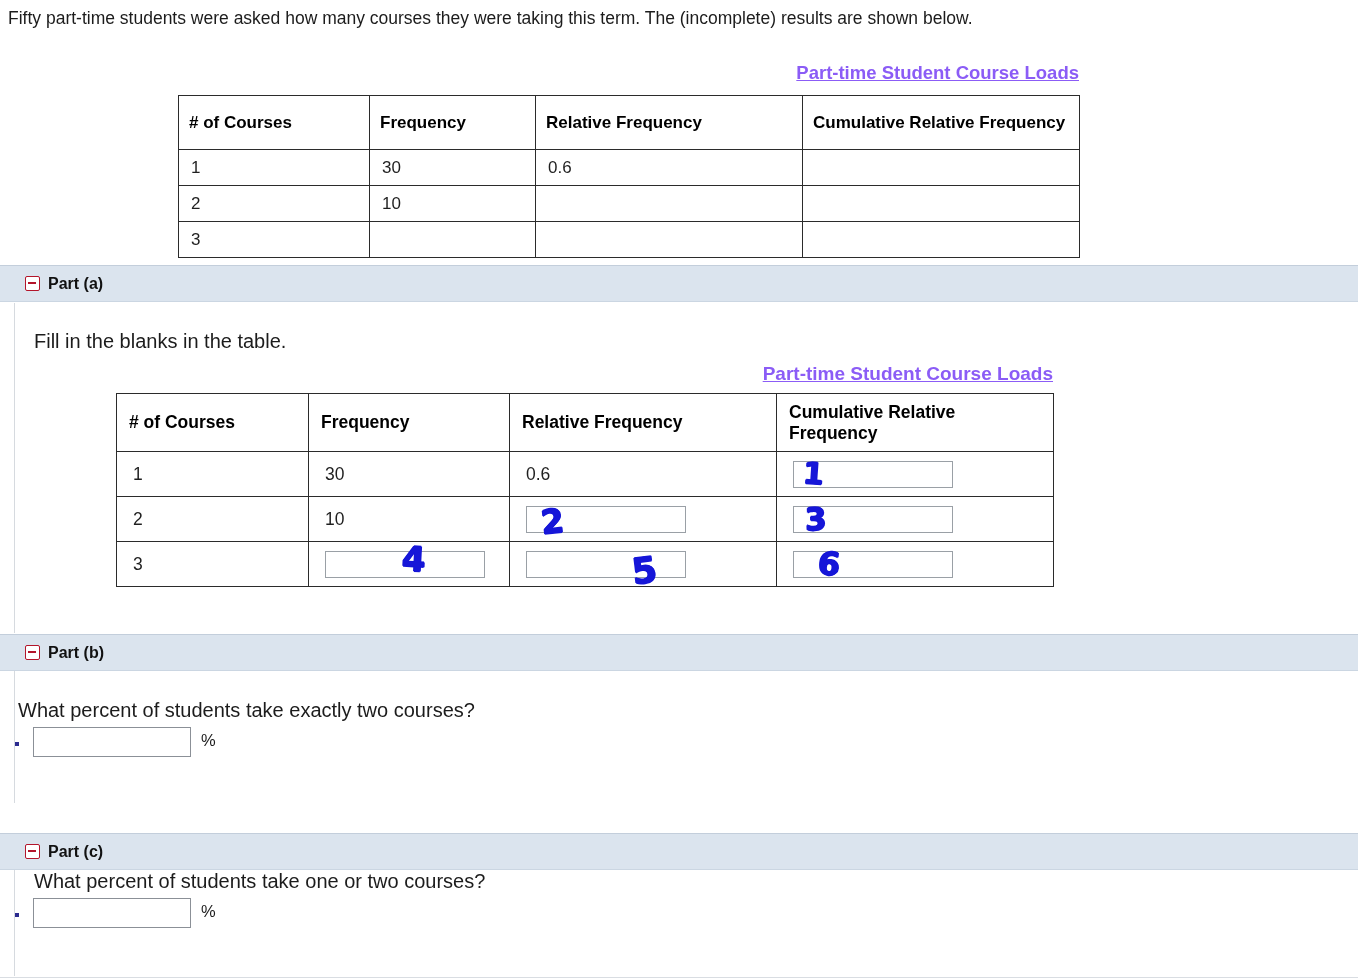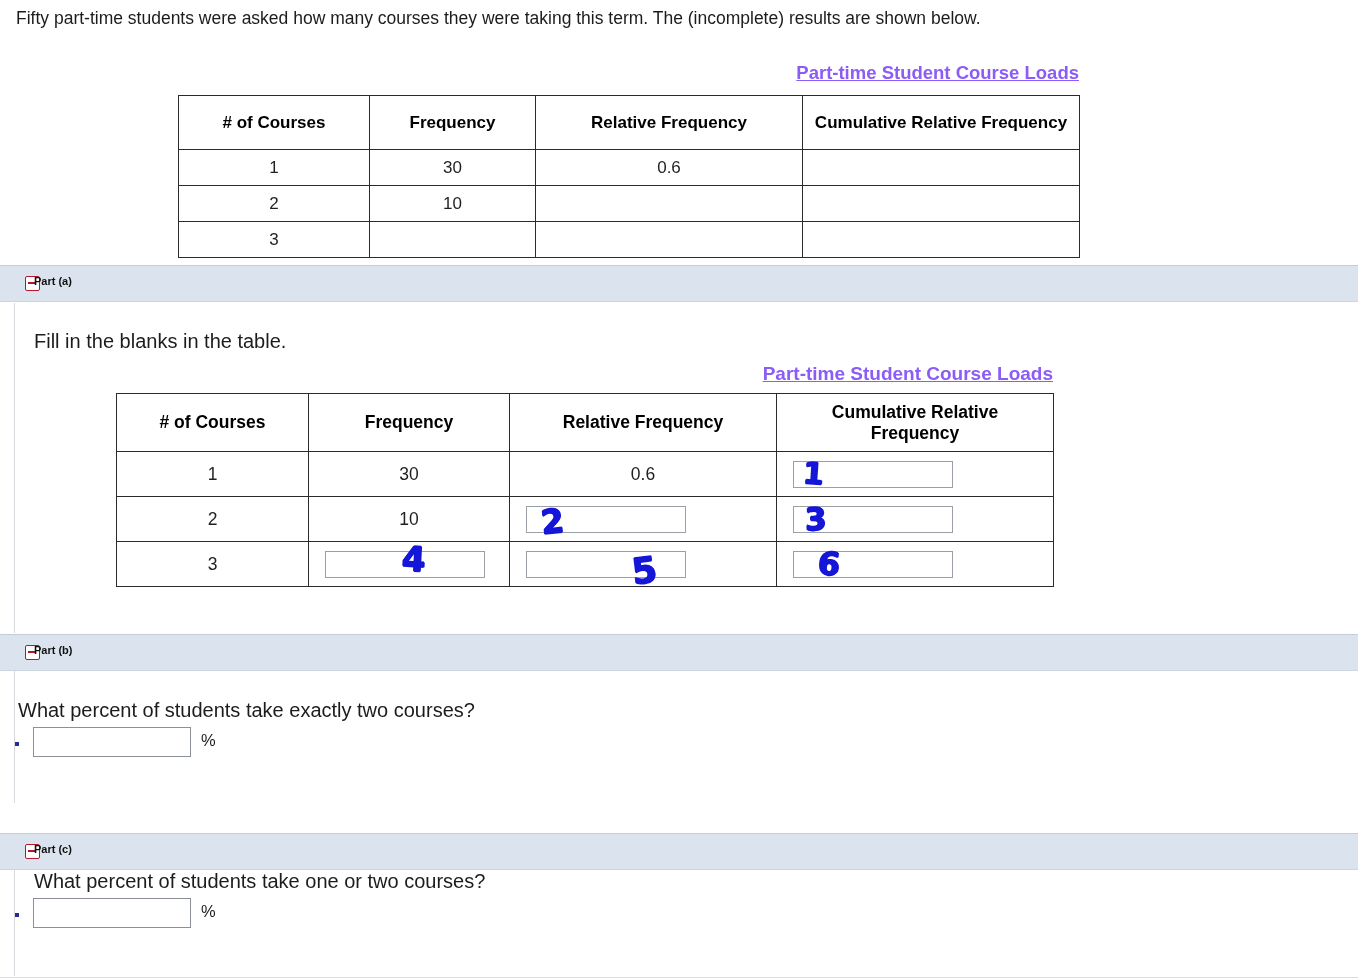--- a/index.html
+++ b/index.html
@@ -12,21 +12,21 @@
     font-family: "Liberation Sans", sans-serif;
     color: #1a1a1a;
     position: relative;
     overflow: hidden;
     border-bottom: 1px solid #d9dde2;
   }
 
   
   .intro {
     position: absolute;
-    left: 16px; top: 6px;
+    left: 8px; top: 6px;
     font-size: 17.5px;
     line-height: 24px;
     color: #1c1c1c;
     white-space: nowrap;
   }
 
   
   .left-rule {
     position: absolute;
     left: 14px;
@@ -44,21 +44,21 @@
     text-decoration: underline;
   }
   table.freq {
     position: absolute;
     border-collapse: collapse;
     background: #fff;
     table-layout: fixed;
   }
   table.freq th, table.freq td {
     border: 1px solid #2b2b2b;
-    text-align: center;
+    text-align: left;
     vertical-align: middle;
     background: #fff;
   }
   table.freq th {
     font-weight: bold;
     color: #000;
   }
   table.freq td { color: #1f1f1f; font-weight: normal; }
   td.redval { color: #cc2b26; }
   th.ctr { text-align: center; }
@@ -111,22 +111,22 @@
   }
   .part-bar .minus-icon::before {
     content: "";
     position: absolute;
     left: 2px; top: 5.2px;
     width: 7.5px; height: 1.8px;
     background: #b3152b;
   }
   .part-bar .part-label {
     position: absolute;
-    left: 34px; top: 9px;
-    font-size: 11px;
+    left: 48px; top: 9px;
+    font-size: 16px;
     font-weight: bold;
     color: #111;
   }
 
   
   .q-text {
     position: absolute;
     font-size: 20px;
     color: #1c1c1c;
     white-space: nowrap;

